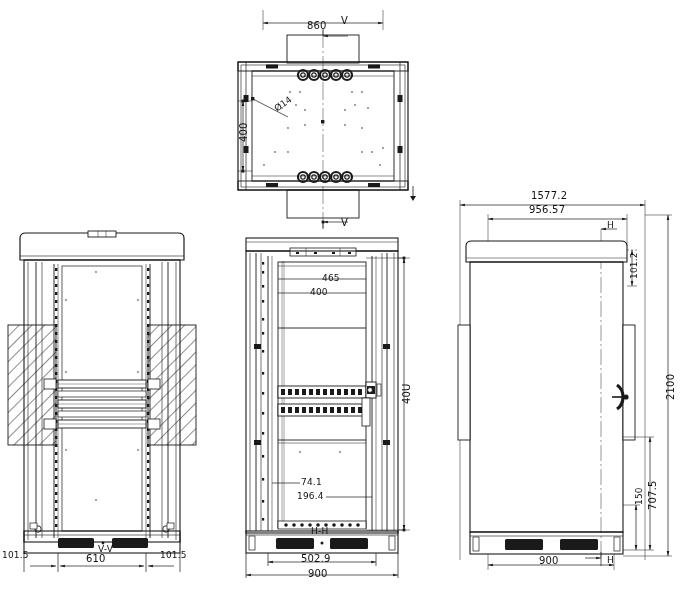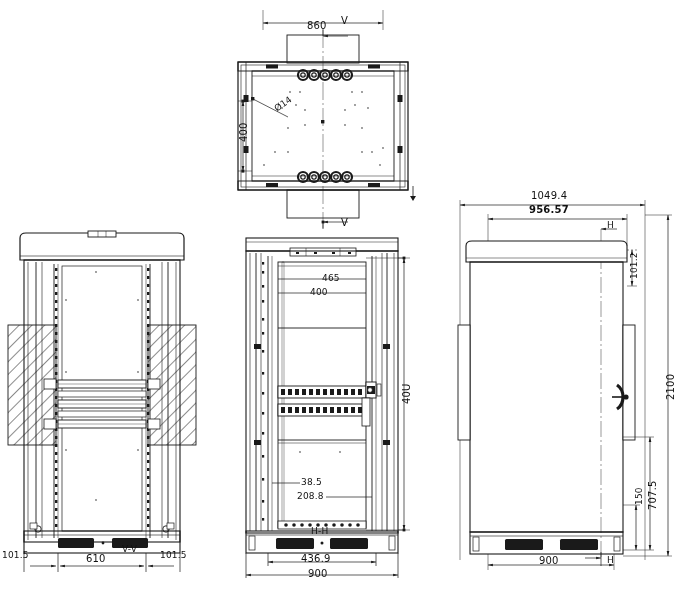--- a/index.html
+++ b/index.html
@@ -536,34 +536,34 @@
   </g>
 </svg>
 
 <div class="lbl" style="left:307px;top:21px;">860</div>
 <div class="lbl" style="left:341px;top:16px;">V</div>
 <div class="lbl rot" style="left:239px;top:142px;">400</div>
 <div class="lbl rot14 sm" style="left:273px;top:106px;">Ø14</div>
 <div class="lbl" style="left:341px;top:218px;">V</div>
 
 <div class="lbl sm" style="left:2px;top:551px;">101.5</div>
-<div class="lbl sm" style="left:98px;top:545px;margin-left:24px;">V-V</div>
+<div class="lbl sm" style="left:98px;top:545px;">V-V</div>
 <div class="lbl" style="left:86px;top:554px;">610</div>
 <div class="lbl sm" style="left:160px;top:551px;">101.5</div>
 
 <div class="lbl sm" style="left:322px;top:274px;">465</div>
 <div class="lbl sm" style="left:310px;top:288px;">400</div>
-<div class="lbl sm" style="left:301px;top:478px;">38.5</div>
-<div class="lbl sm" style="left:297px;top:492px;">208.8</div>
+<div class="lbl sm" style="left:301px;top:478px;">74.1</div>
+<div class="lbl sm" style="left:297px;top:492px;">196.4</div>
 <div class="lbl rot" style="left:402px;top:404px;">40U</div>
 <div class="lbl sm" style="left:311px;top:527px;">H-H</div>
-<div class="lbl" style="left:301px;top:554px;">436.9</div>
+<div class="lbl" style="left:301px;top:554px;">502.9</div>
 <div class="lbl" style="left:308px;top:569px;">900</div>
 
-<div class="lbl" style="left:531px;top:191px;">1049.4</div>
-<div class="lbl" style="left:529px;top:205px;font-weight:bold;">956.57</div>
+<div class="lbl" style="left:531px;top:191px;">1577.2</div>
+<div class="lbl" style="left:529px;top:205px;">956.57</div>
 <div class="lbl sm" style="left:607px;top:221px;">H</div>
 <div class="lbl rot sm" style="left:630px;top:279px;">101.2</div>
 <div class="lbl rot" style="left:666px;top:400px;">2100</div>
 <div class="lbl rot" style="left:648px;top:510px;">707.5</div>
 <div class="lbl rot sm" style="left:635px;top:505px;">150</div>
 <div class="lbl sm" style="left:607px;top:556px;">H</div>
 <div class="lbl" style="left:539px;top:556px;">900</div>
 
 </body></html>

